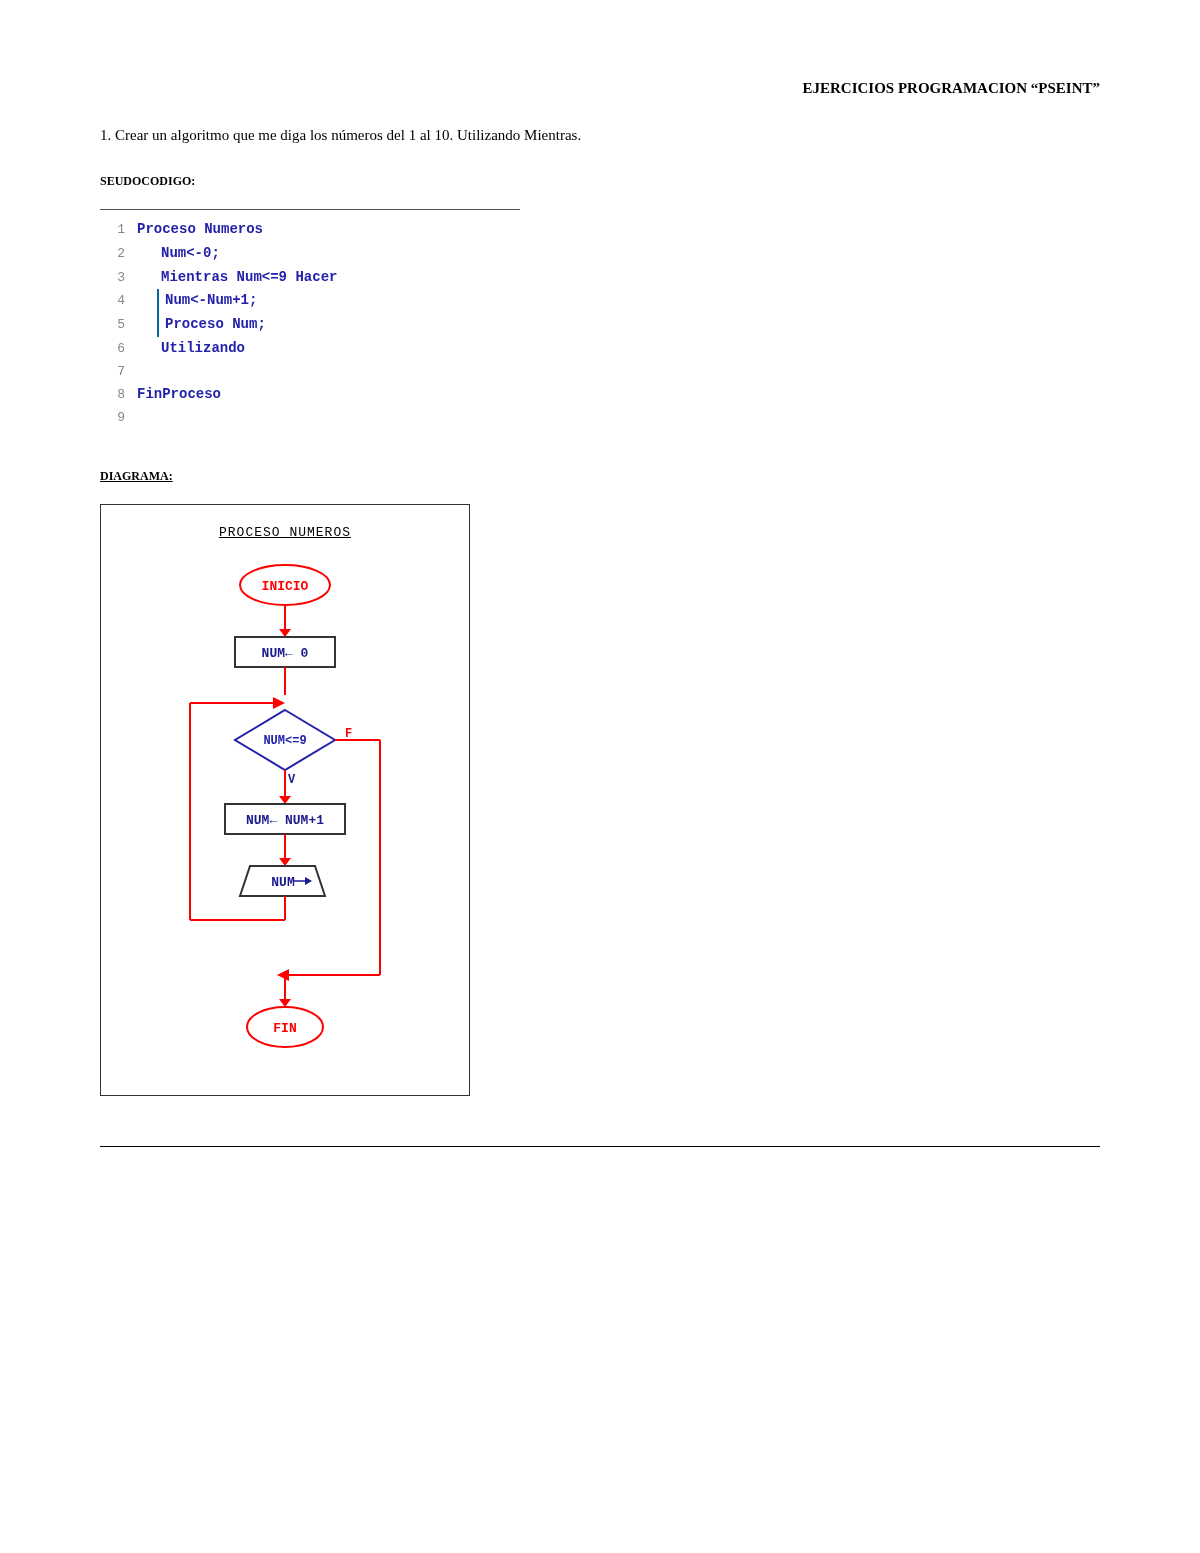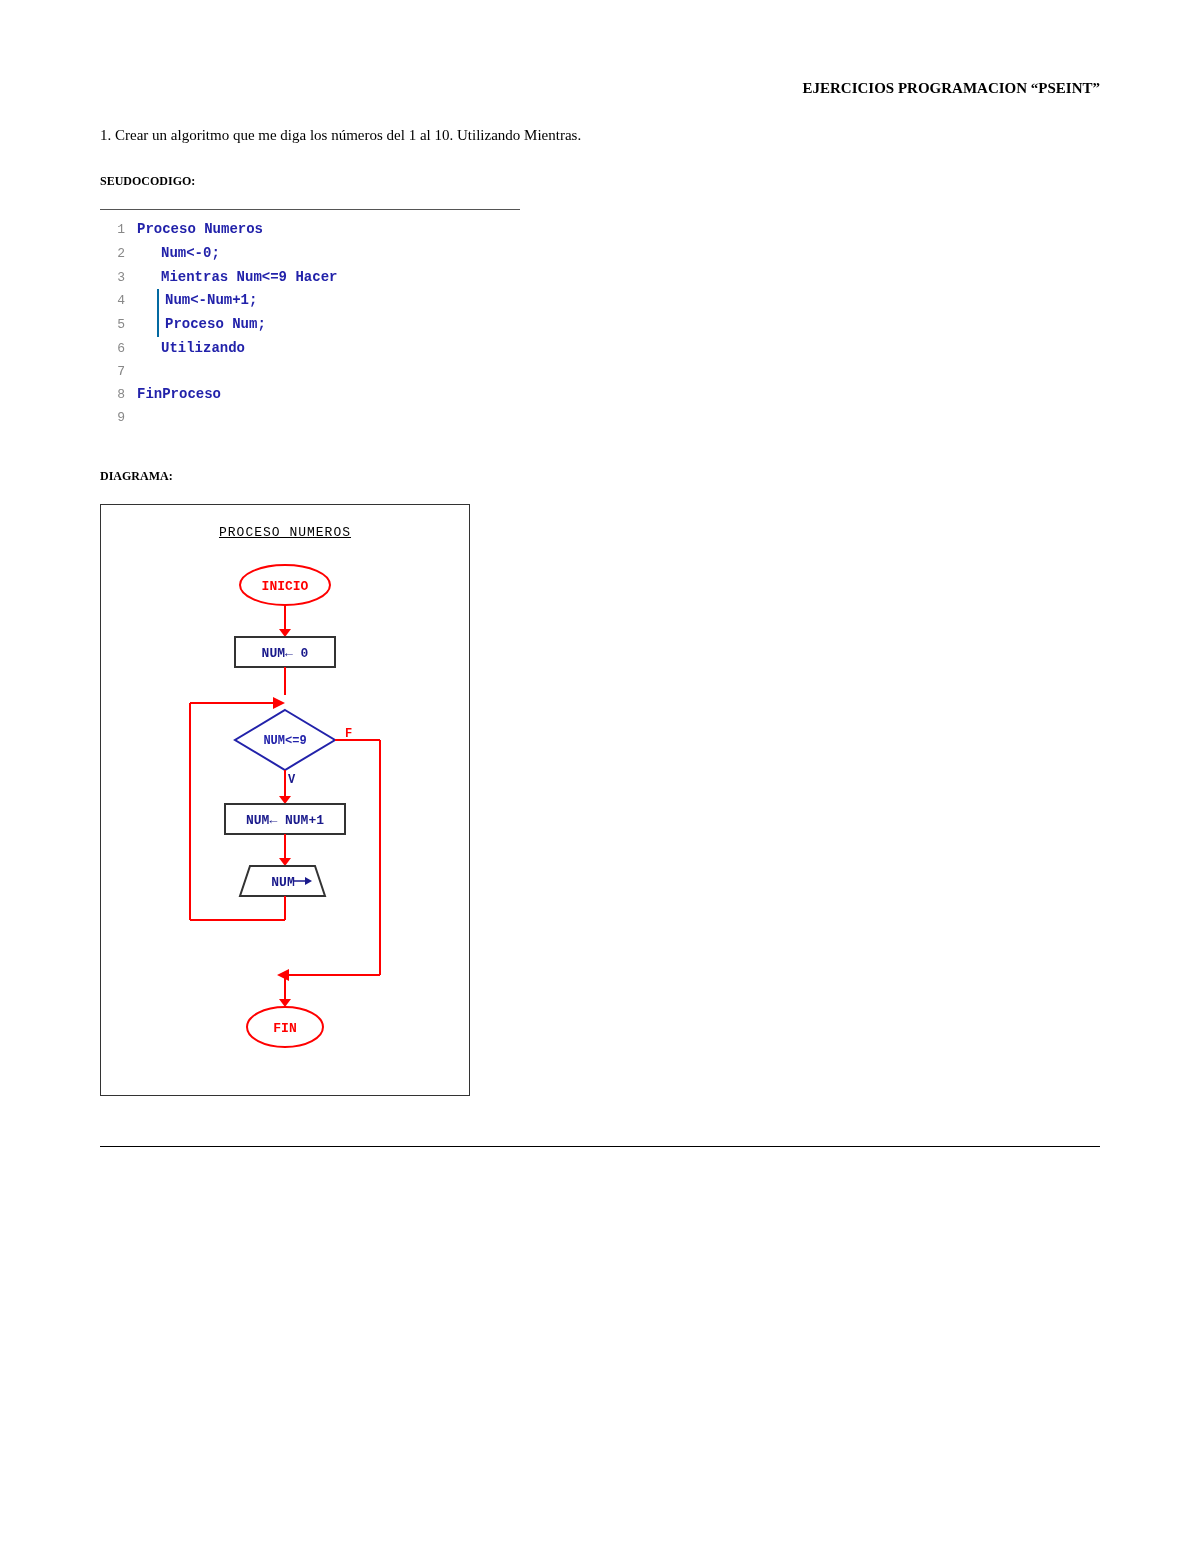--- a/index.html
+++ b/index.html
@@ -65,20 +65,21 @@
     }
 
     .code-indent2 {
       margin-left: 20px;
       border-left: 2px solid #0369a1;
       padding-left: 6px;
     }
 
     .diagram-section {
       margin-top: 20px;
+      text-decoration: underline;
     }
 
     .diagram-box {
       border: 1.5px solid #333;
       width: 370px;
       min-height: 560px;
       padding: 20px;
       position: relative;
       margin-top: 20px;
       background: #fff;

